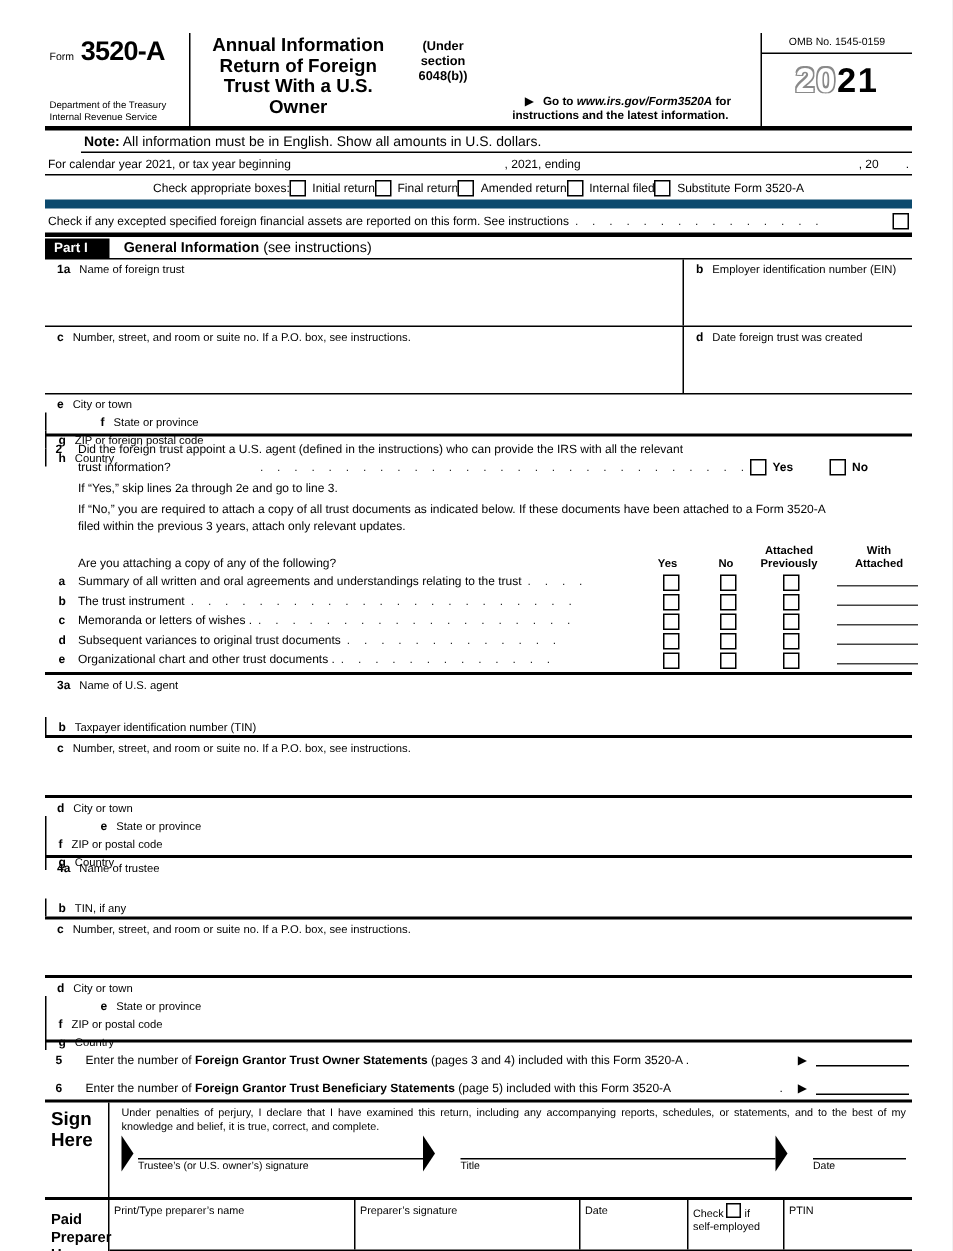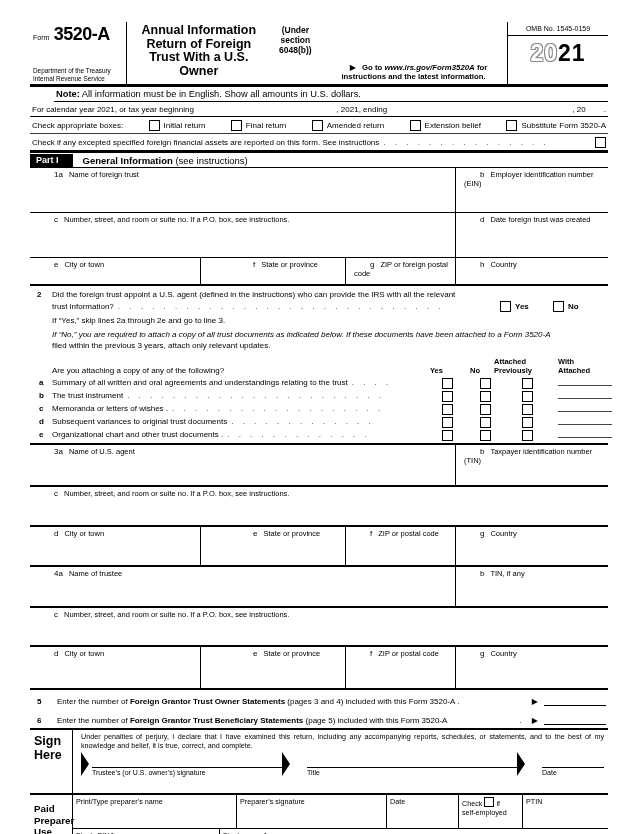--- a/index.html
+++ b/index.html
@@ -19,49 +19,49 @@
   .sect{font-size:8.5px;font-weight:bold;margin-top:1px;}
   .goto{font-size:7.8px;font-weight:bold;margin-top:auto;padding-bottom:2px;}
   .h-right{width:100px;border-left:1.5px solid #000;display:flex;flex-direction:column;}
   .omb{font-size:7px;text-align:center;border-bottom:1px solid #000;padding:3px 1px;}
   .year{text-align:center;font-size:23px;font-weight:bold;letter-spacing:1px;line-height:34px;}
   .yr-outline{color:#fff;text-shadow:-1px -1px 0 #8a8a8a,1px -1px 0 #8a8a8a,-1px 1px 0 #8a8a8a,1px 1px 0 #8a8a8a;}
   
   .note{font-size:9.3px;border-bottom:1px solid #000;padding:2px 2px;margin-left:24px;}
   .cal{font-size:8px;border-bottom:1px solid #000;padding:2.5px 2px;display:flex;}
   .sp1{flex:1;} .sp2{flex:1.3;} .sp3{width:18px;}
-  .chkrow{font-size:8px;border-bottom:1px solid #0c4a6e;padding:2.5px 2px;display:flex;justify-content:space-between;align-items:center;}
+  .chkrow{font-size:8px;border-bottom:6px solid #0c4a6e;padding:2.5px 2px;display:flex;justify-content:center;align-items:center;}
   .opt{display:flex;align-items:center;gap:4px;}
   .cb{width:9px;height:9px;border:1px solid #000;display:inline-block;background:#fff;flex:none;}
   .exc{font-size:8px;border-bottom:3px solid #000;padding:2.5px 2px;display:flex;align-items:center;}
   .dots{flex:1;overflow:hidden;white-space:nowrap;word-spacing:7px;color:#222;margin:0 4px;}
   
   .partbar{display:flex;align-items:center;border-bottom:1px solid #000;height:14px;}
   .partbadge{background:#000;color:#fff;font-weight:bold;font-size:9px;padding:1.5px 14px 1.5px 6px;margin-right:10px;}
   .parttitle{font-size:9.5px;}
   
   .row{display:flex;border-bottom:1px solid #000;}
-  .row.bb2{border-bottom-width:2px;}
+  .row.bb2{border-bottom-width:2px;flex-direction:column;}
   .cell{position:relative;padding:2px 3px 1px 8px;font-size:7.5px;box-sizing:border-box;}
   .cell+.cell{border-left:1px solid #000;}
-  .ltr{font-weight:normal;font-size:8px;margin-right:6px;margin-left:16px;}
+  .ltr{font-weight:bold;font-size:8px;margin-right:6px;}
   .h44{height:44px;} .h26{height:26px;} .h40{height:40px;} .h38{height:38px;}
   .h39{height:39px;} .h37{height:37px;} .h41{height:41px;}
   .wb{width:153px;flex:none;} .grow{flex:1;}
   .c1{width:170px;flex:none;} .c2{width:145px;flex:none;padding-left:36px;} .c3{width:110px;flex:none;}
   
   .q2{border-bottom:2px solid #000;padding:3px 0 2px;font-size:8px;}
   .qline{position:relative;padding-left:22px;line-height:11px;}
   .qnum{position:absolute;left:7px;font-weight:bold;}
-  .q2l2{display:flex;align-items:center;padding-left:22px;line-height:13px;}
+  .q2l2{display:flex;align-items:center;padding-left:22px;line-height:13px;text-align:right;}
   .yn{display:flex;align-items:center;gap:4px;font-weight:bold;flex:none;}
   .yn1{width:53px;} .yn2{width:55px;}
   .attq{position:relative;height:22px;margin-top:3px;}
   .attq-text{position:absolute;left:22px;bottom:1px;}
-  .colhead{position:absolute;font-weight:bold;font-size:7.5px;line-height:8.5px;}
+  .colhead{position:absolute;text-align:center;font-weight:bold;font-size:7.5px;line-height:8.5px;}
   .ch-yes{left:400px;width:30px;bottom:1px;}
   .ch-no{left:440px;width:28px;bottom:1px;}
   .ch-att{left:464px;width:64px;bottom:1px;}
   .ch-yr{left:528px;width:56px;bottom:1px;}
   .attrow{position:relative;height:13px;line-height:13px;}
   .att-text{position:absolute;left:22px;top:0;width:383px;display:flex;}
   .att-ltr{position:absolute;left:9px;font-weight:bold;}
   .acb{position:absolute;top:2px;}
   .acb.x1{left:412px;} .acb.x2{left:450px;} .acb.x3{left:492px;}
   .yrline{position:absolute;left:528px;top:9px;width:54px;border-bottom:1px solid #444;height:0;}
@@ -155,21 +155,21 @@
       <span class="opt">
           <span class="cb"></span>
           <span>Final return</span>
         </span>
       <span class="opt">
           <span class="cb"></span>
           <span>Amended return</span>
         </span>
       <span class="opt">
           <span class="cb"></span>
-          <span>Extension belief</span>
+          <span>Internal filed</span>
         </span>
       <span class="opt">
           <span class="cb"></span>
           <span>Substitute Form 3520-A</span>
         </span>
     </div>
 
     <div class="exc">
       <span>Check if any excepted specified foreign financial assets are reported on this form. See instructions</span>
       <span class="dots">. . . . . . . . . . . . . . .</span>
@@ -225,21 +225,21 @@
         <span class="yn yn1">
             <span class="cb"></span>
             <span>Yes</span>
           </span>
         <span class="yn yn2">
             <span class="cb"></span>
             <span>No</span>
           </span>
       </div>
       <div class="qline" style="margin-top:2px;">If “Yes,” skip lines 2a through 2e and go to line 3.</div>
-      <div class="qline" style="margin-top:3px;font-style:italic;"><span>If “No,” you are required to attach a copy of all trust documents as indicated below. If these documents have been attached to a Form 3520-A</span></div>
+      <div class="qline" style="margin-top:3px;"><span>If “No,” you are required to attach a copy of all trust documents as indicated below. If these documents have been attached to a Form 3520-A</span></div>
       <div class="qline">filed within the previous 3 years, attach only relevant updates.</div>
 
       <div class="attq">
         <span class="attq-text">Are you attaching a copy of any of the following?</span>
         <span class="colhead ch-yes">Yes</span>
         <span class="colhead ch-no">No</span>
         <span class="colhead ch-att"><span>Attached</span><br><span>Previously</span></span>
         <span class="colhead ch-yr"><span>With</span><br><span>Attached</span></span>
       </div>
 

